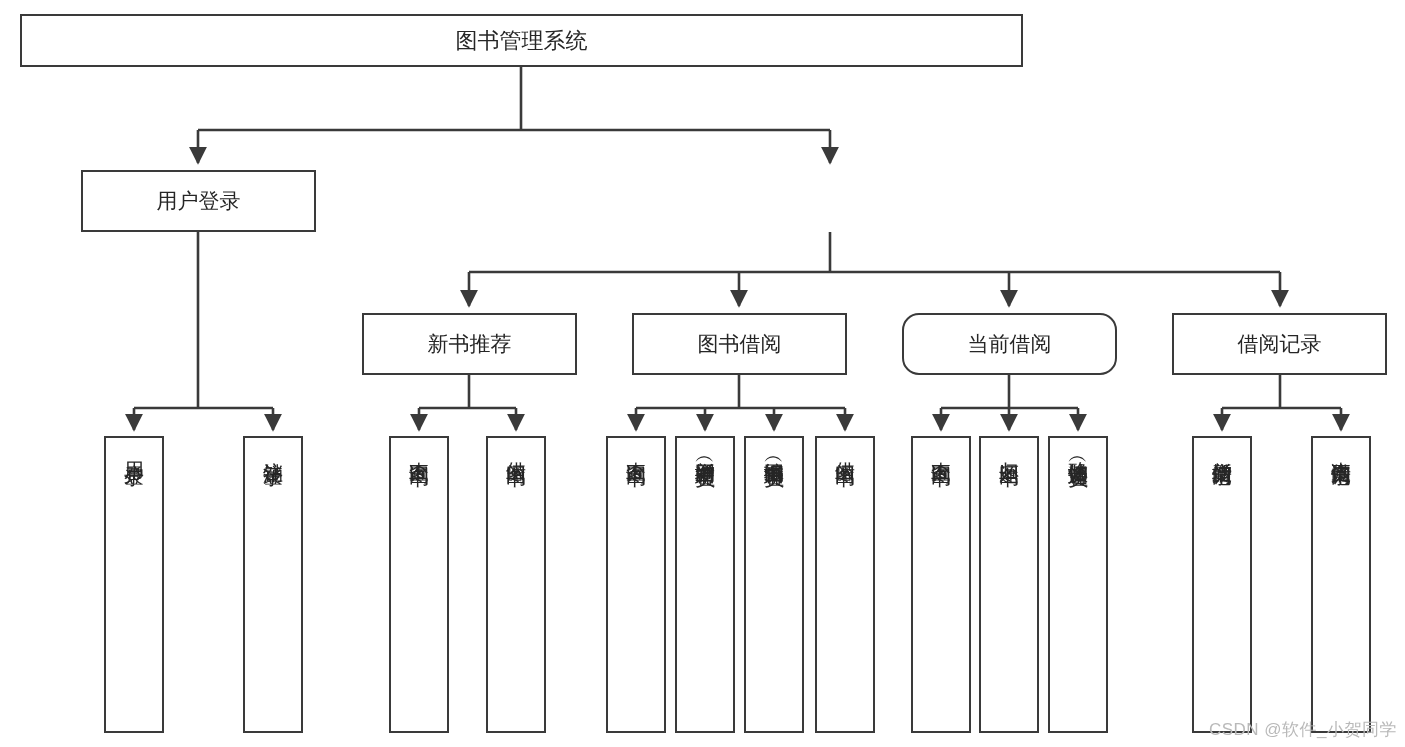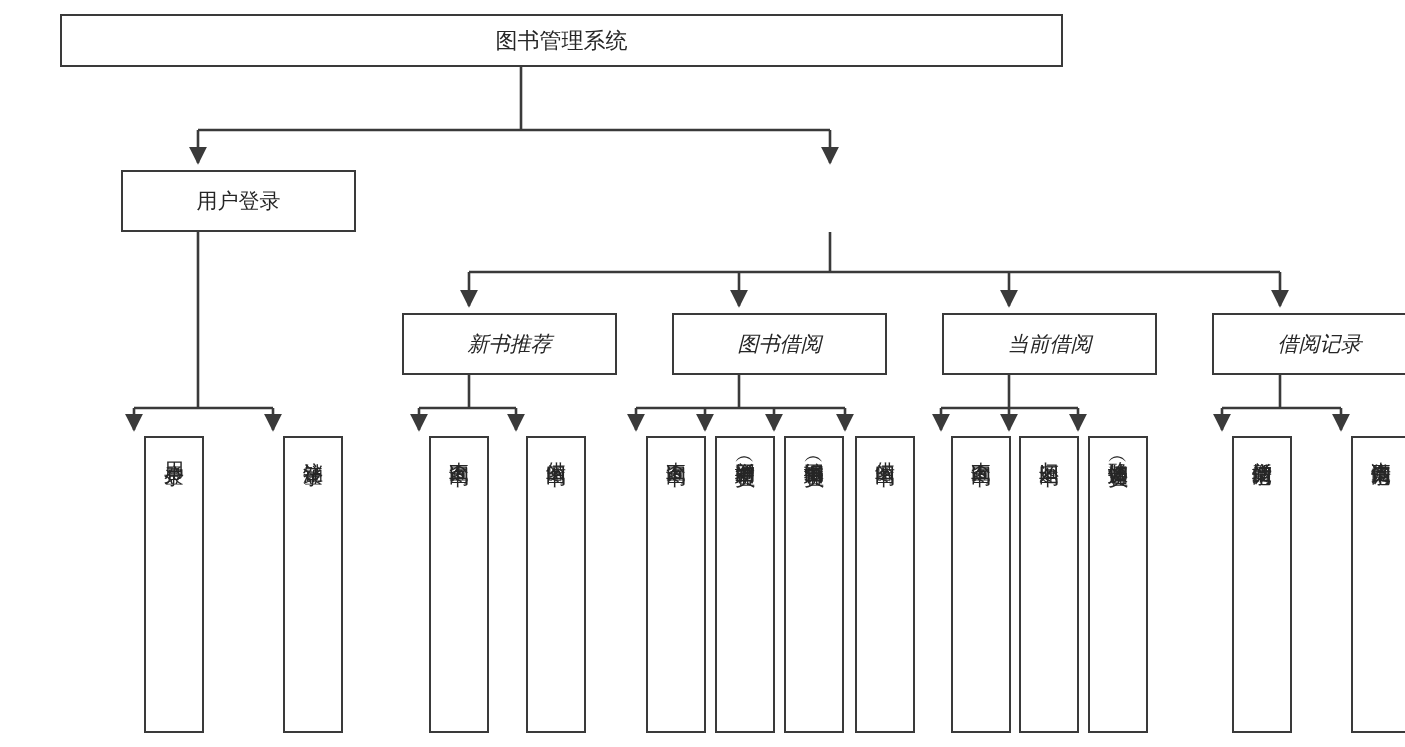--- a/index.html
+++ b/index.html
@@ -31,31 +31,29 @@
     position: absolute;
     box-sizing: border-box;
     background: #ffffff;
     border: 2px solid #3a3a3a;
     display: flex;
     align-items: center;
     justify-content: center;
     text-align: center;
     color: #262626;
     z-index: 2;
-    margin-left: 40px;
   }
   .node.root {
     font-size: 22px;
   }
   .node.level2 {
     font-size: 21px;
   }
   .node.level3 {
     font-size: 21px;
-    font-style: italic;
   }
   .node.leaf {
     font-size: 20px;
     padding: 8px 0 8px 0;
     align-items: flex-start;
     line-height: 1.06;
   }
   .vtext {
     writing-mode: vertical-rl;
     text-orientation: upright;
@@ -139,21 +137,21 @@
   <div class="node level2" style="left:81px; top:170px; width:235px; height:62px;">
     <span>用户登录</span>
   </div>
 
   <div class="node level3" style="left:362px; top:313px; width:215px; height:62px;">
     <span>新书推荐</span>
   </div>
   <div class="node level3" style="left:632px; top:313px; width:215px; height:62px;justify-content:center;">
     <span>图书借阅</span>
   </div>
-  <div class="node level3" style="left:902px; top:313px; width:215px; height:62px;">
+  <div class="node level3" style="left:902px; top:313px; width:215px; height:62px;border-radius:17px;">
     <span>当前借阅</span>
   </div>
   <div class="node level3" style="left:1172px; top:313px; width:215px; height:62px;">
     <span>借阅记录</span>
   </div>
 
   <div class="node leaf" style="left:104px; top:436px; width:60px; height:297px;">
     <span class="vtext">用户登录</span>
   </div>
   <div class="node leaf" style="left:243px; top:436px; width:60px; height:297px;">
@@ -190,14 +188,15 @@
     <span class="vtext">确认归还（管理员）</span>
   </div>
 
   <div class="node leaf leaf-mid" style="left:1192px; top:436px; width:60px; height:297px;">
     <span class="vtext">新增借阅记录</span>
   </div>
   <div class="node leaf leaf-mid" style="left:1311px; top:436px; width:60px; height:297px;">
     <span class="vtext">查询借阅记录</span>
   </div>
 
+  <div class="watermark">CSDN @软件_小贺同学</div>
 
 </div>
 
 </body></html>

